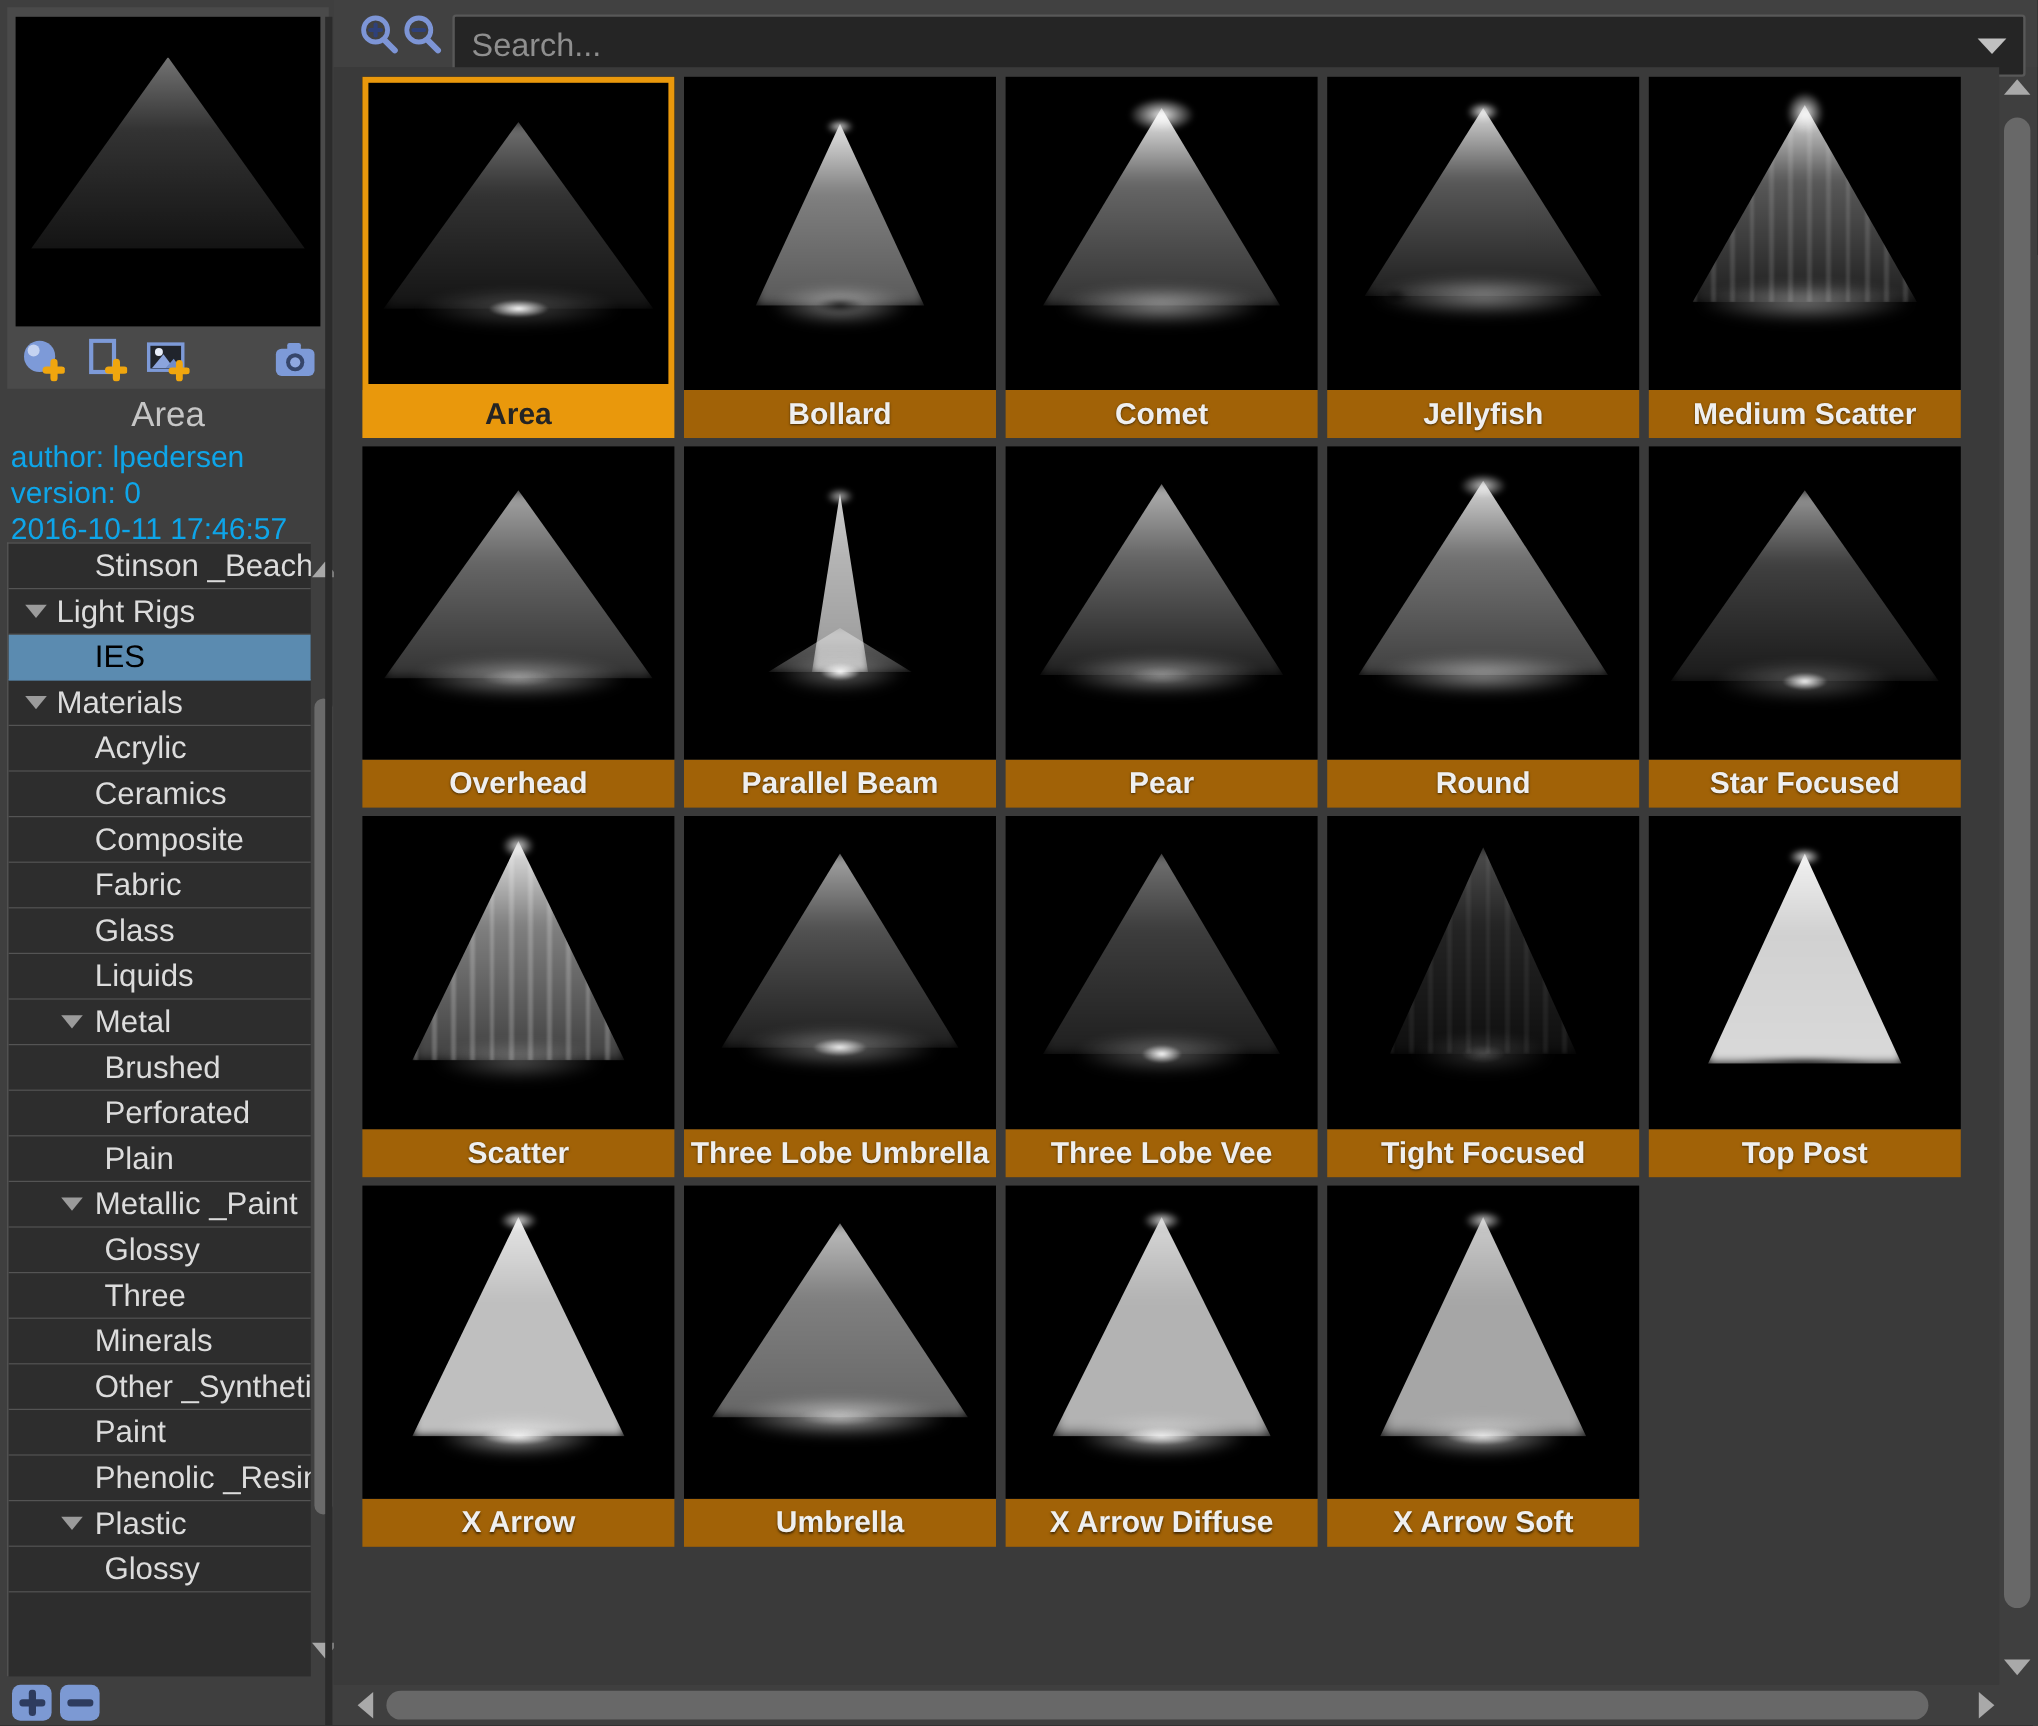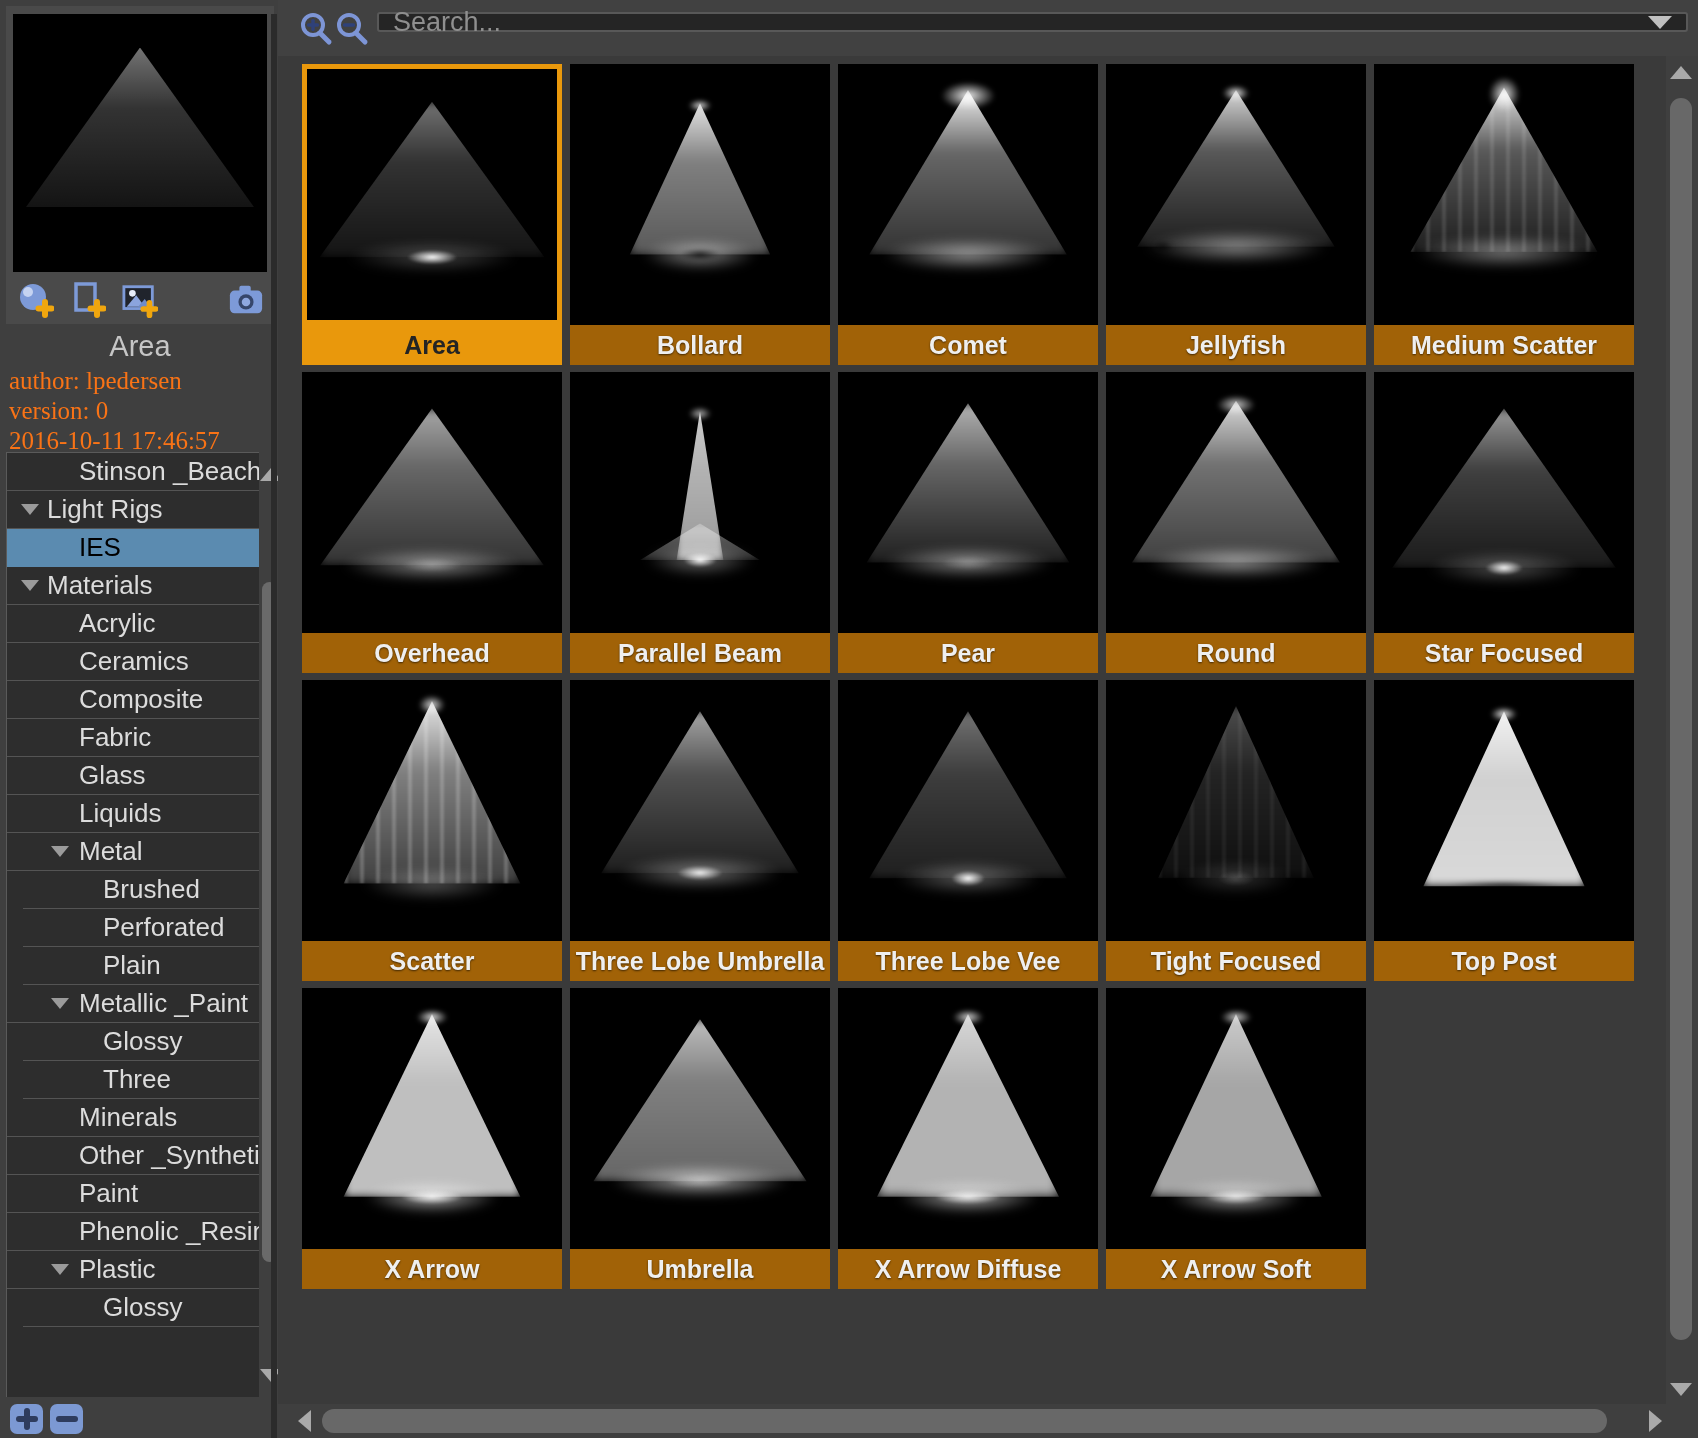--- a/index.html
+++ b/index.html
@@ -8,30 +8,30 @@
 
   
   .preview-panel{position:absolute;left:6px;top:6px;width:268px;height:318px;background:#4a4a4a;}
   .preview-stage{position:absolute;left:7px;top:8px;width:254px;height:258px;background:#000;overflow:hidden;}
   .preview-icons{position:absolute;left:12px;right:10px;bottom:4px;height:40px;display:flex;align-items:center;gap:16px;}
   .preview-icons .spacer{flex:1;}
   .icon-btn{width:36px;height:36px;display:flex;align-items:center;justify-content:center;cursor:pointer;}
 
   .preview-title{position:absolute;left:0;top:330px;width:280px;text-align:center;
                  color:#c6c6c6;font-size:29px;}
-  .preview-meta{position:absolute;left:9px;top:366px;color:#f97316;font-size:25px;line-height:30px;font-family:Liberation Serif, serif;}
+  .preview-meta{position:absolute;left:9px;top:366px;color:#0ea5e9;font-size:25px;line-height:30px;}
 
   
   .tree-panel{position:absolute;left:6px;top:452px;width:252px;height:944px;background:#2d2d2d;
               border-top:1px solid #5a5a5a;border-left:1px solid #5a5a5a;overflow:hidden;}
   .tree-row{position:relative;height:37px;border-bottom:1px solid #545454;display:flex;align-items:center;
             color:#dcdcdc;font-size:26px;white-space:nowrap;cursor:pointer;}
   .tree-row.indent-1{padding-left:40px;}
   .tree-row.indent-2{padding-left:72px;}
-  .tree-row.indent-3{padding-left:80px;margin-left:16px;}
+  .tree-row.indent-3{padding-left:80px;}
   .tree-row.selected{background:#5b8bb0;color:#000000;border-bottom-color:#5b8bb0;}
   .expander{display:none;position:absolute;width:0;height:0;
             border-left:9px solid transparent;border-right:9px solid transparent;border-top:11px solid #9b9b9b;}
   .tree-row.has-expander .expander{display:block;}
   .tree-row.indent-1 .expander{left:14px;}
   .tree-row.indent-2 .expander{left:44px;}
   .tree-filler{height:70px;}
 
   
   .tree-scroll{position:absolute;left:260px;top:452px;width:20px;height:944px;}
@@ -46,21 +46,21 @@
   .lib-buttons{position:absolute;left:10px;top:1404px;display:flex;gap:7px;}
   .blue-btn{width:33px;height:30px;background:#7c99d3;border-radius:7px;display:flex;align-items:center;justify-content:center;cursor:pointer;}
 
   
   .splitter{position:absolute;left:271px;top:14px;width:6px;bottom:0;background:#2b2b2b;}
 
   
   .toolbar{position:absolute;left:278px;top:0;right:0;height:56px;background:#414141;}
   .zoom-in-btn{position:absolute;left:20px;top:11px;}
   .zoom-out-btn{position:absolute;left:56px;top:11px;}
-  .search-wrap{position:absolute;left:99px;right:10px;top:12px;height:20px;background:#252525;
+  .search-wrap{position:absolute;left:99px;right:10px;top:12px;height:52px;background:#252525;
                border:2px solid #585858;border-radius:3px;box-sizing:border-box;display:flex;align-items:center;}
   .search-wrap input{flex:1;background:transparent;border:none;outline:none;color:#cfcfcf;
                      font-size:27px;font-family:"Liberation Sans",sans-serif;padding:0 14px;}
   .search-wrap input::placeholder{color:#8f8f8f;}
   .dd-arrow{width:0;height:0;border-left:12px solid transparent;border-right:12px solid transparent;
             border-top:13px solid #c0c0c0;margin-right:14px;cursor:pointer;}
 
   
   .grid-area{position:absolute;left:278px;top:56px;width:1388px;bottom:34px;background:#3a3a3a;
              overflow:hidden;box-sizing:border-box;padding:8px 0 0 24px;

